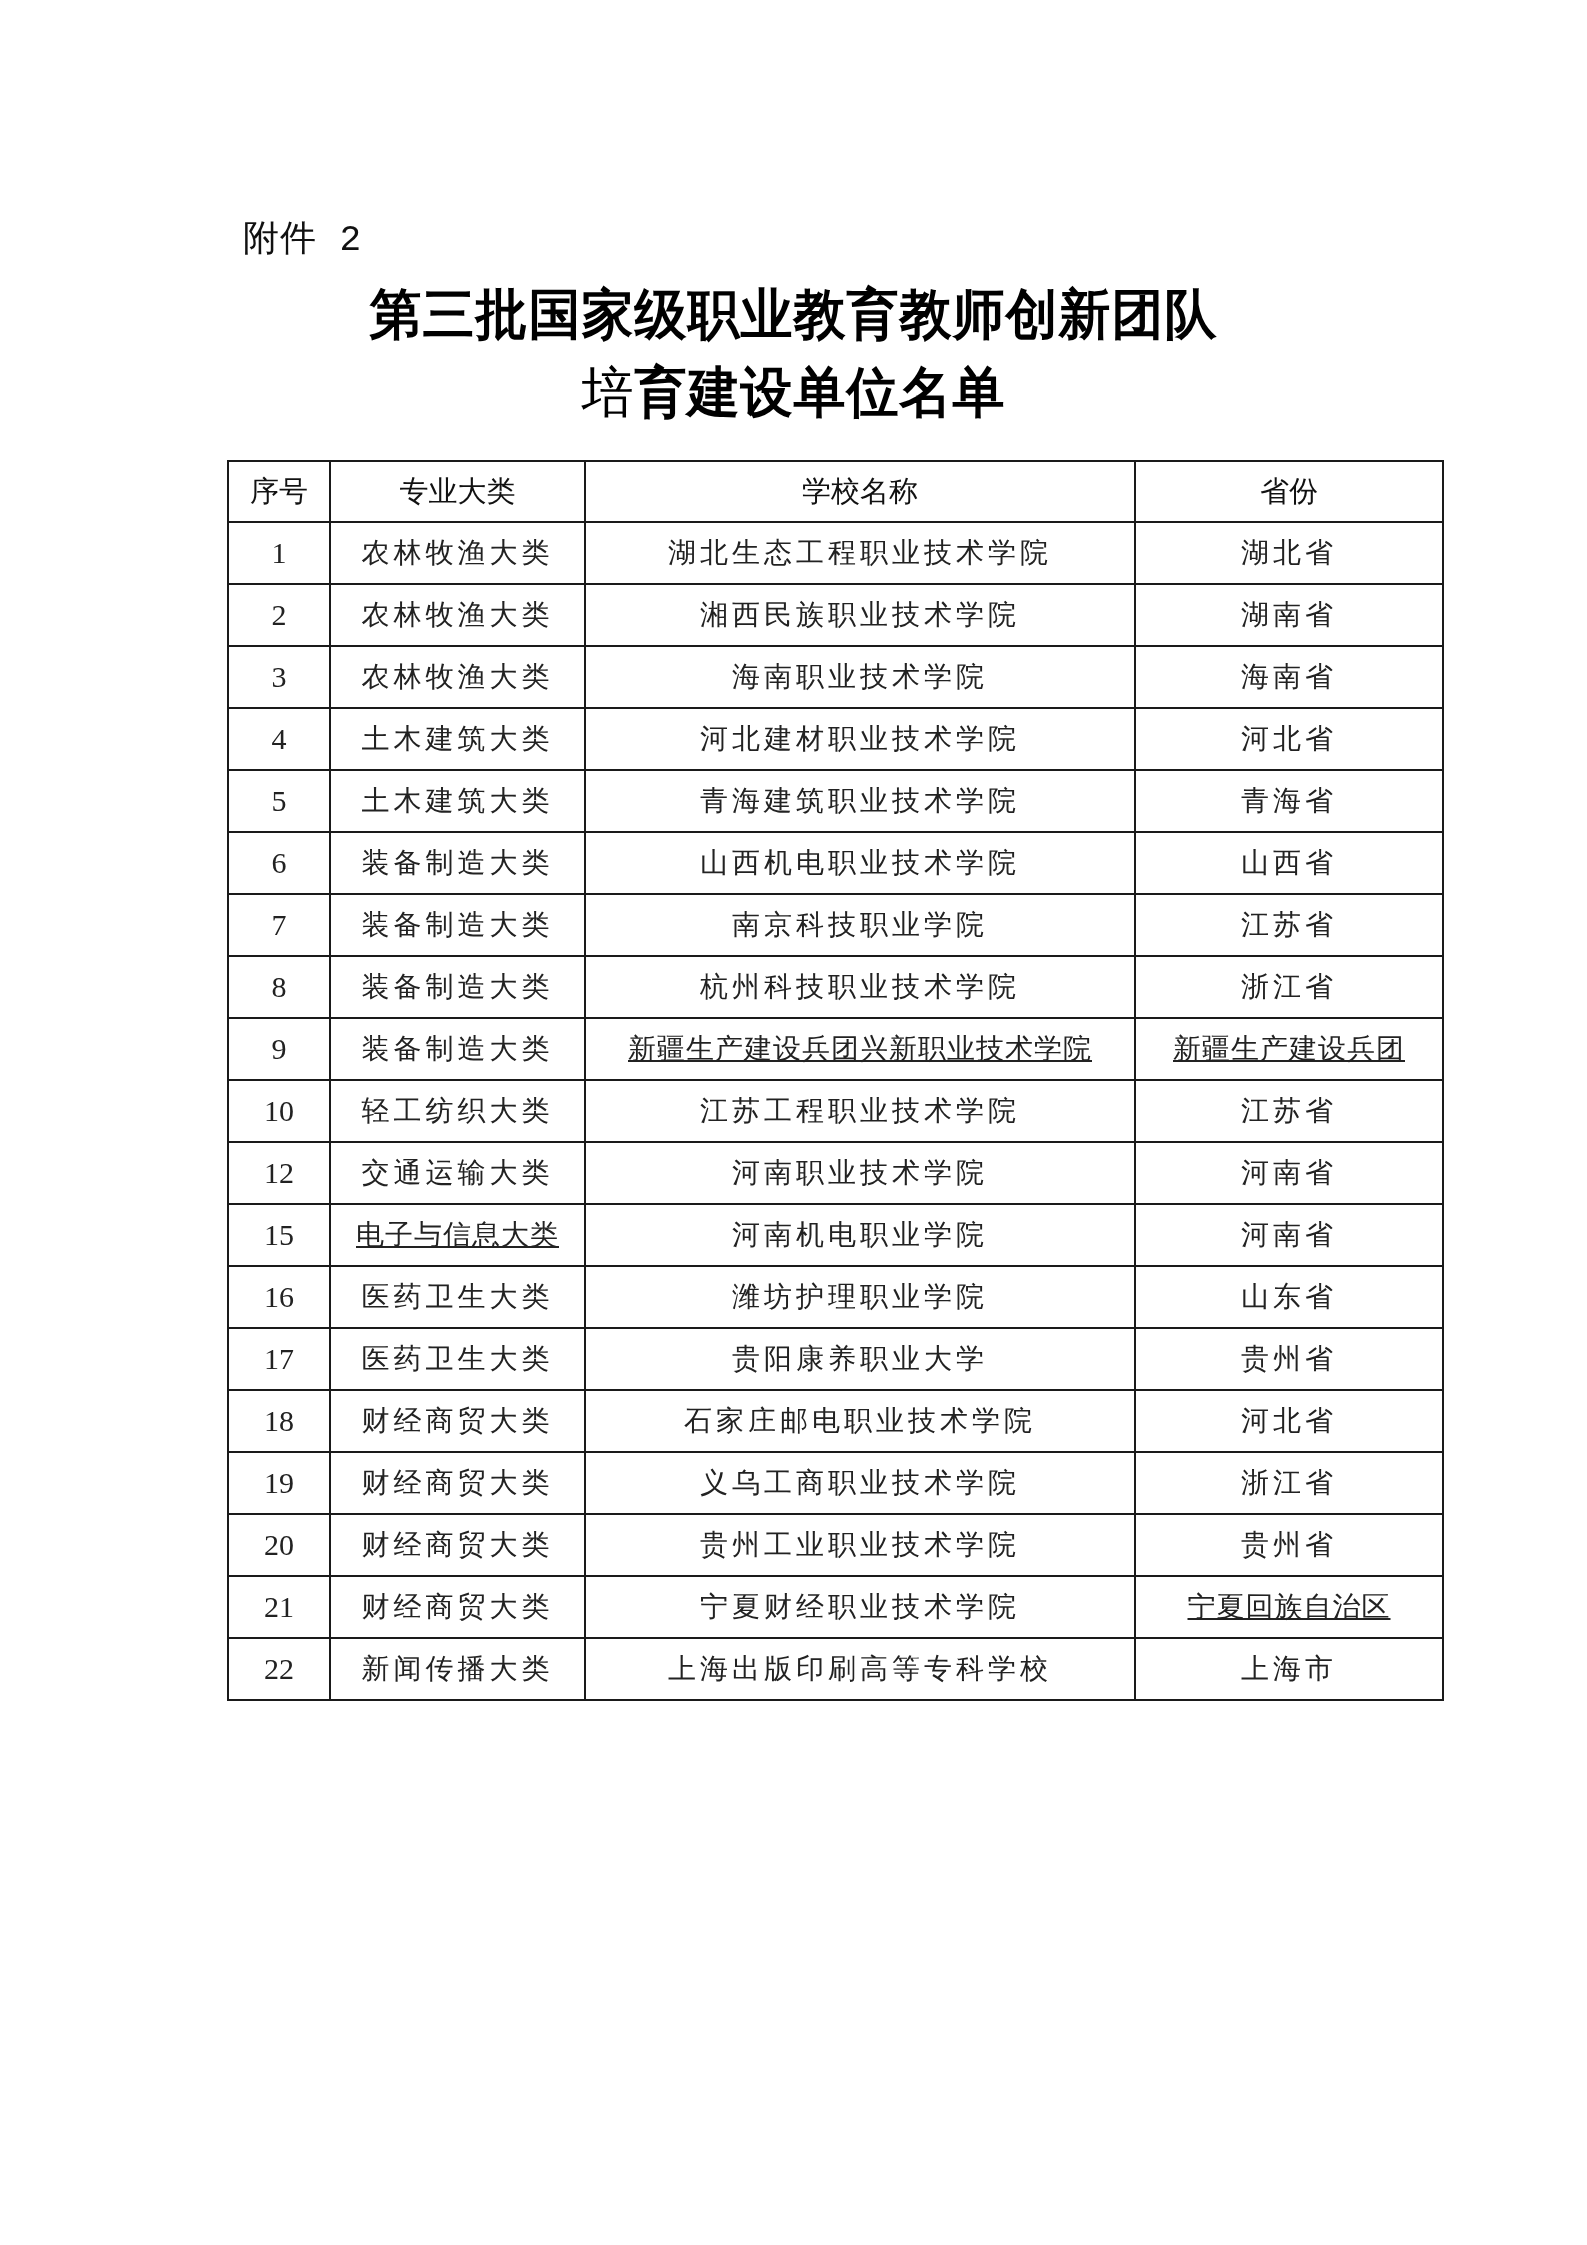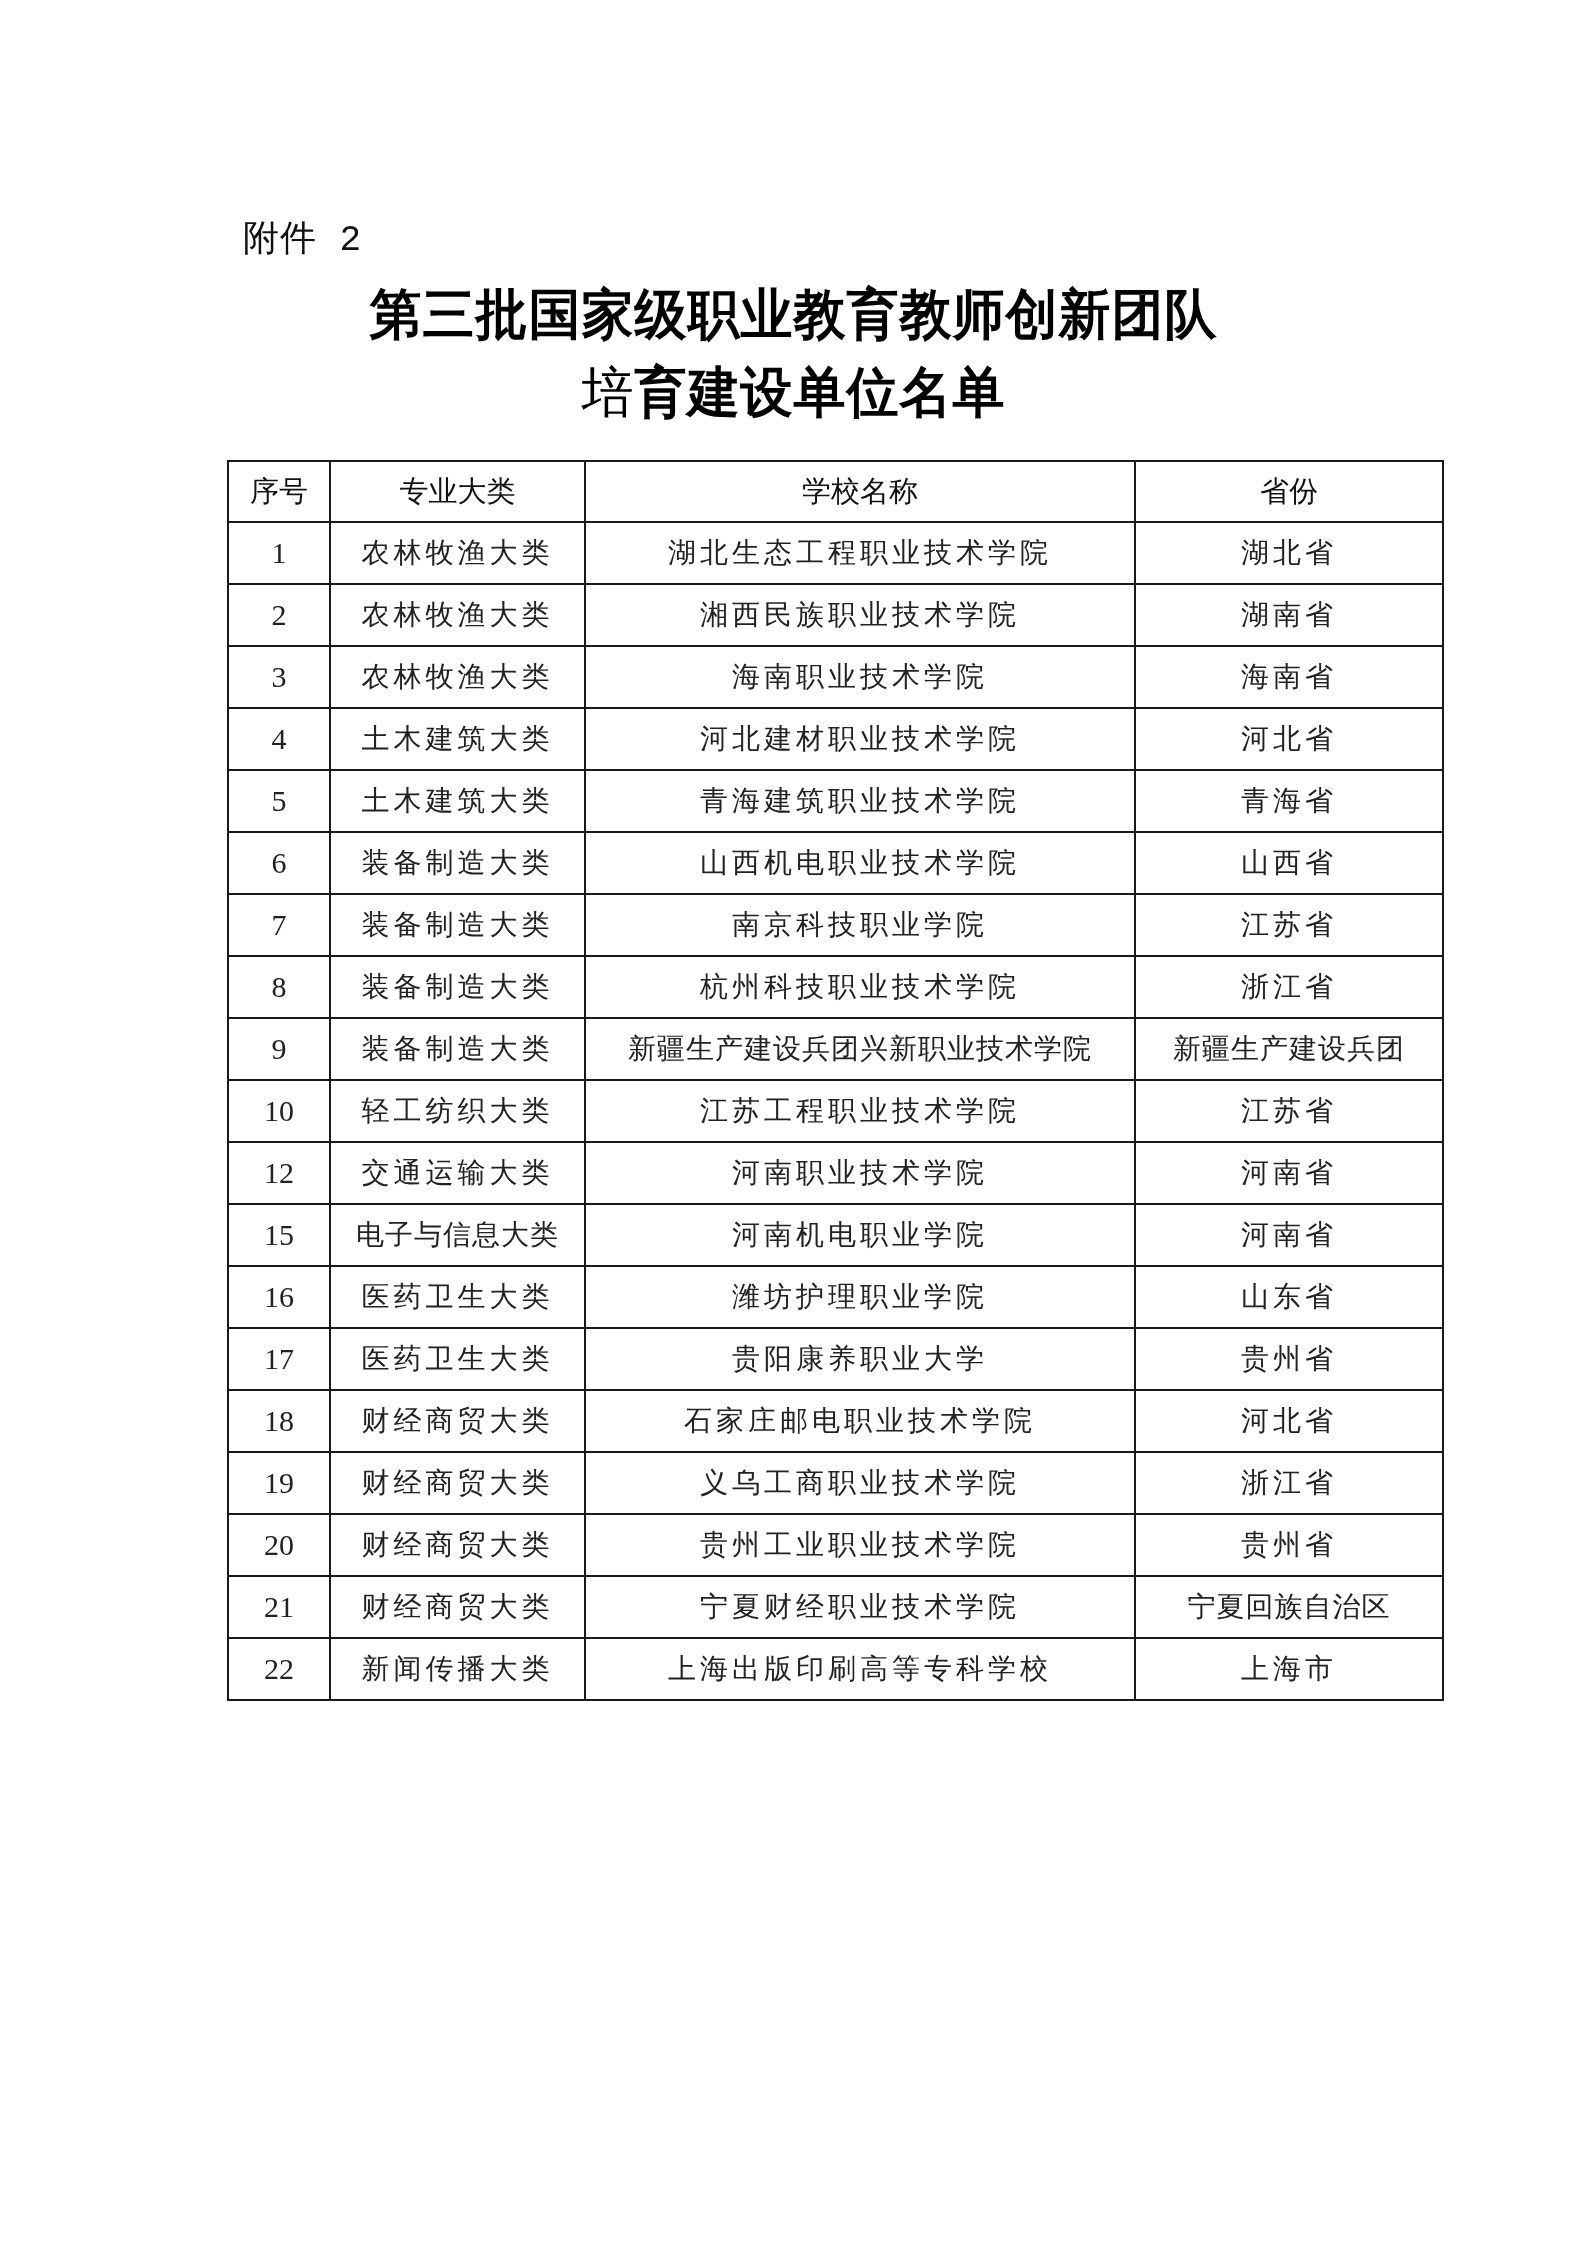--- a/index.html
+++ b/index.html
@@ -82,20 +82,21 @@
     color: #222;
     letter-spacing: 4px;
   }
   table.roster td.num {
     font-family: "Liberation Serif", "DejaVu Serif", serif;
     font-size: 30px;
     letter-spacing: 0;
   }
   table.roster td.tight {
     letter-spacing: 1px;
+    text-decoration: underline;
   }
   col.c1 { width: 102px; }
   col.c2 { width: 255px; }
   col.c3 { width: 550px; }
   col.c4 { width: 308px; }
 </style>
 </head>
 <body>
 
 <div class="attachment-label">附件 2</div>

